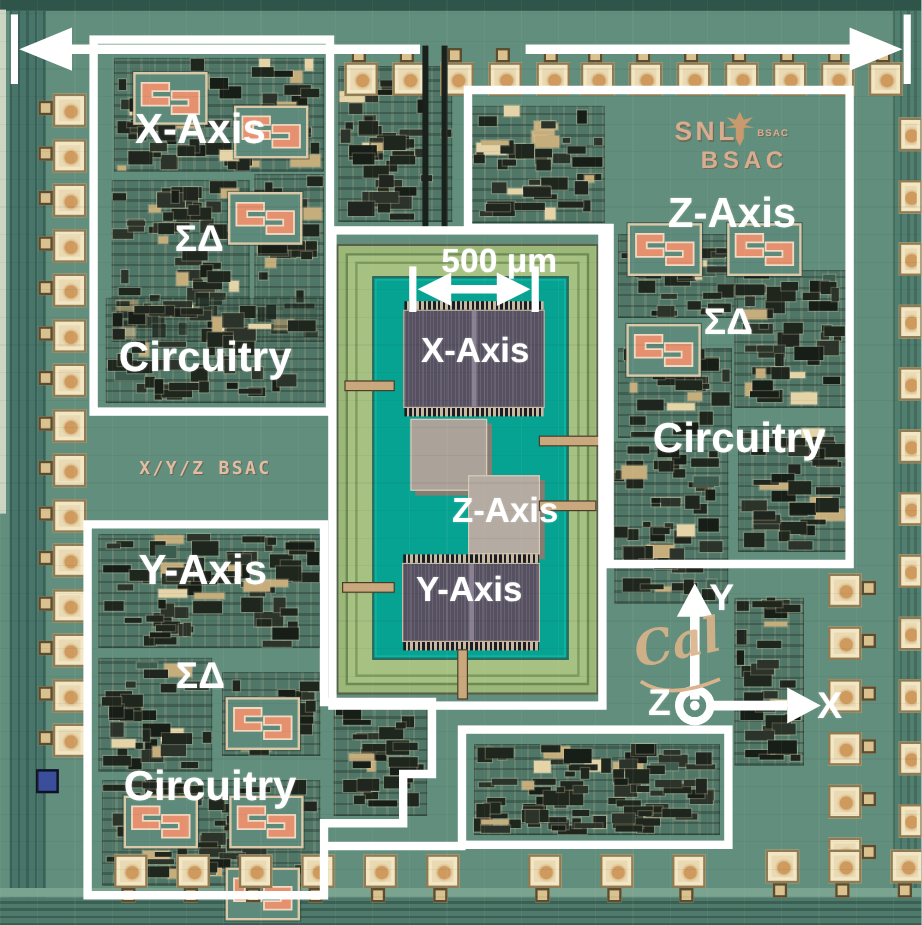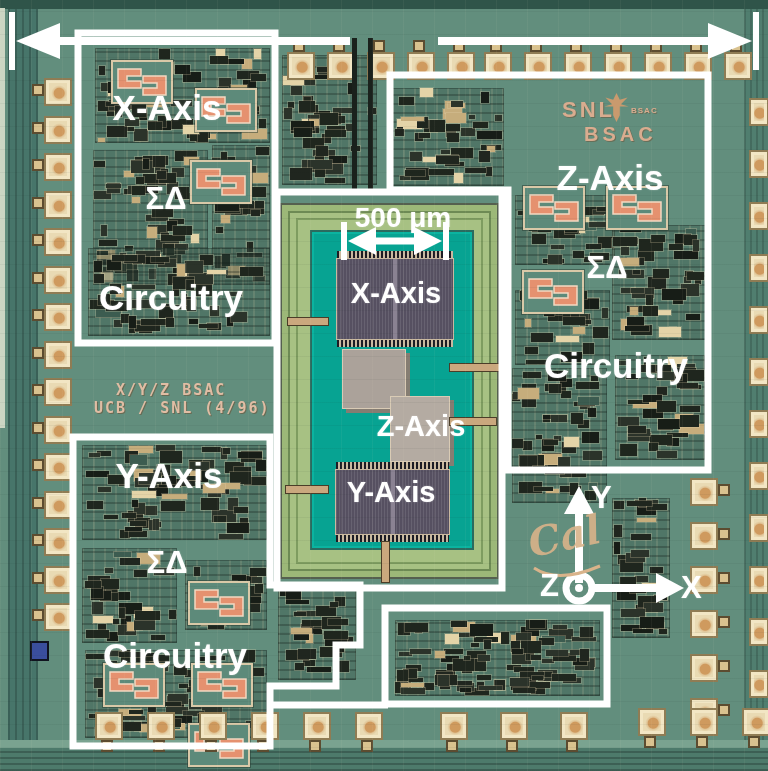--- a/index.html
+++ b/index.html
@@ -1095,30 +1095,29 @@
 
   <div class="lbl" style="left:167px;top:88px;font-size:35px;">X-Axis</div>
   <div class="lbl" style="left:166px;top:181px;font-size:31px;">ΣΔ</div>
   <div class="lbl" style="left:171px;top:278px;font-size:35px;">Circuitry</div>
   <div class="lbl" style="left:610px;top:158px;font-size:35px;">Z-Axis</div>
   <div class="lbl" style="left:607px;top:250px;font-size:31px;">ΣΔ</div>
   <div class="lbl" style="left:616px;top:346px;font-size:35px;">Circuitry</div>
   <div class="lbl" style="left:169px;top:456px;font-size:35px;">Y-Axis</div>
   <div class="lbl" style="left:167px;top:545px;font-size:31px;">ΣΔ</div>
   <div class="lbl" style="left:175px;top:636px;font-size:35px;">Circuitry</div>
-  <div class="lbl" style="left:403px;top:202px;font-size:28px;">500 μm</div>
+  <div class="lbl" style="left:416px;top:202px;font-size:28px;">500 μm</div>
   <div class="lbl" style="left:396px;top:277px;font-size:29px;">X-Axis</div>
   <div class="lbl" style="left:421px;top:410px;font-size:29px;">Z-Axis</div>
   <div class="lbl" style="left:391px;top:476px;font-size:29px;">Y-Axis</div>
   <div class="lbl la" style="left:591px;top:480px;font-size:31px;">Y</div>
   <div class="lbl la" style="left:681px;top:570px;font-size:31px;">X</div>
   <div class="lbl la" style="left:540px;top:568px;font-size:31px;">Z</div>
 
   <div class="etch" style="left:116px;top:381px;">X/Y/Z BSAC</div>
-  <div class="etch" style="left:94px;top:399px;">UCB / SNL (4/96)</div>
 
   <div class="logo-t" style="left:562px;top:97px;font-size:22px;letter-spacing:3px;">SNL</div>
   <svg style="position:absolute;left:603px;top:92px;" width="27" height="31" viewBox="0 0 24 28">
     <path d="M12 1 L15 7 L22 5 L16 11 L23 13 L15 13 L15 21 L12 27 L9 21 L9 13 L1 13 L8 11 L2 5 L9 7 Z" fill="#c99a6e"></path>
   </svg>
   <div class="logo-t" style="left:631px;top:106px;font-size:8px;letter-spacing:1px;">BSAC</div>
   <div class="logo-t" style="left:584px;top:123px;font-size:20px;letter-spacing:4px;">BSAC</div>
 
   <div id="cal-sig">Cal</div>
 </div>

